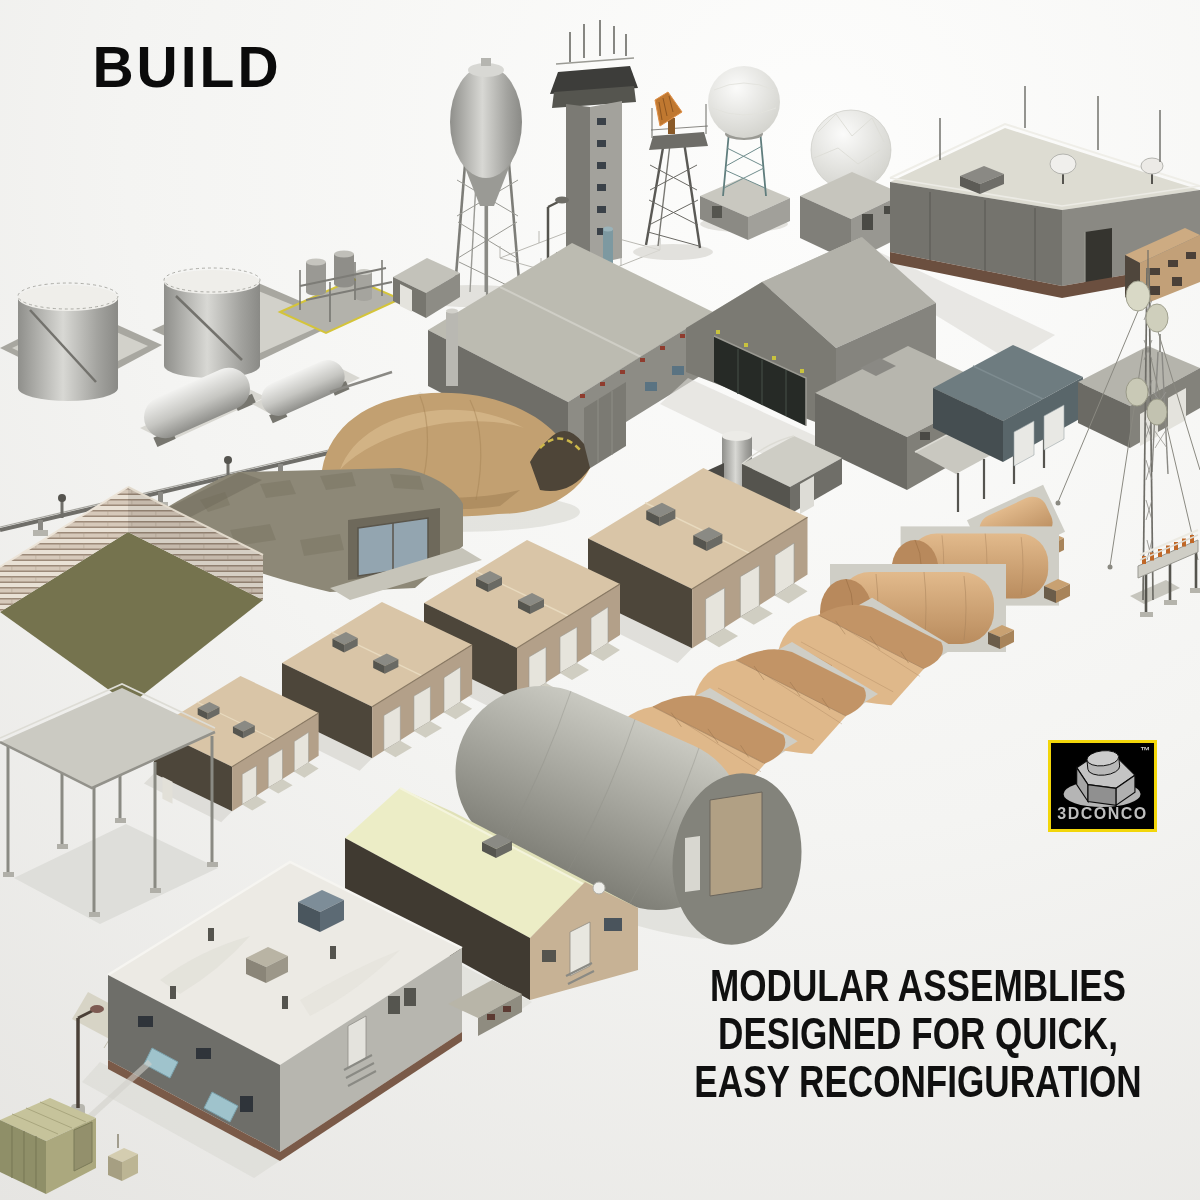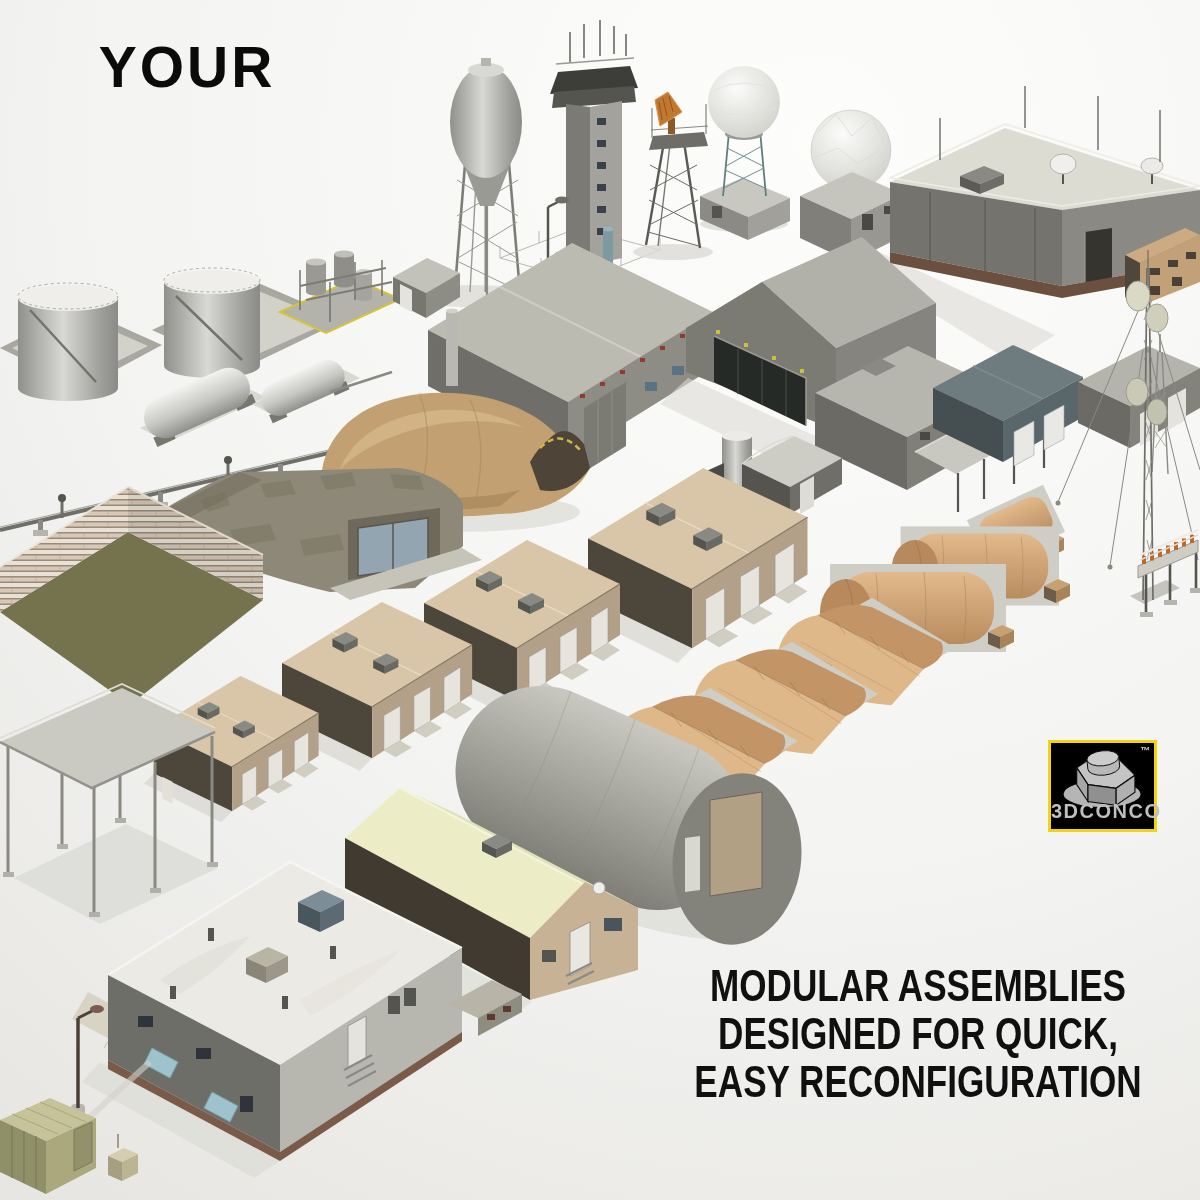--- a/index.html
+++ b/index.html
@@ -9,21 +9,21 @@
   .headline{position:absolute;left:56px;top:36px;width:262px;text-align:center;
     font-weight:bold;font-size:57px;line-height:62px;letter-spacing:3px;color:#0b0b0b;}
   .tagline{position:absolute;left:618px;top:962px;width:600px;text-align:center;
     font-weight:bold;font-size:45px;line-height:48px;letter-spacing:0px;color:#101010;
     transform:scaleX(.78);transform-origin:50% 0;}
   .logo-badge{position:absolute;left:1048px;top:740px;width:109px;height:92px;
     background:#000;border:3px solid #f2d60a;box-sizing:border-box;}
   .logo-badge .tm{position:absolute;right:4px;top:2px;font-size:10px;font-weight:bold;color:#c9c9c9;}
   .logo-badge .nut{position:absolute;left:50%;top:4px;transform:translateX(-50%);}
   .logo-badge .brand{position:absolute;left:0;right:0;bottom:6px;text-align:center;
-    font-weight:bold;font-size:20px;letter-spacing:1.5px;color:#bfbfbf;}
+    font-weight:bold;font-size:16px;letter-spacing:1.5px;color:#bfbfbf;}
 </style>
 </head>
 <body>
 
 <div class="stage">
 
 <svg class="scene" viewBox="0 0 1200 1200">
 <defs>
   <radialGradient id="bgG" cx="68%" cy="12%" r="115%">
     <stop offset="0" stop-color="#fdfdfc"></stop>
@@ -737,21 +737,21 @@
 <g>
   <polygon points="108,1156 124,1148 138,1154 122,1162" fill="#d4cdb0"></polygon>
   <polygon points="108,1156 122,1162 122,1181 108,1175" fill="#a69f82"></polygon>
   <polygon points="122,1162 138,1154 138,1173 122,1181" fill="#bcb594"></polygon>
   <line x1="118" y1="1148" x2="118" y2="1134" stroke="#8a8570" stroke-width="1.5"></line>
 </g>
 
 </svg>
 
 <div class="headline">
-  <div>YOUR</div>
+  <div>BUILD</div>
 </div>
 
 <div class="tagline">
   <div>MODULAR ASSEMBLIES</div>
   <div>DESIGNED FOR QUICK,</div>
   <div>EASY RECONFIGURATION</div>
 </div>
 
 <div class="logo-badge">
   <span class="tm">™</span>

